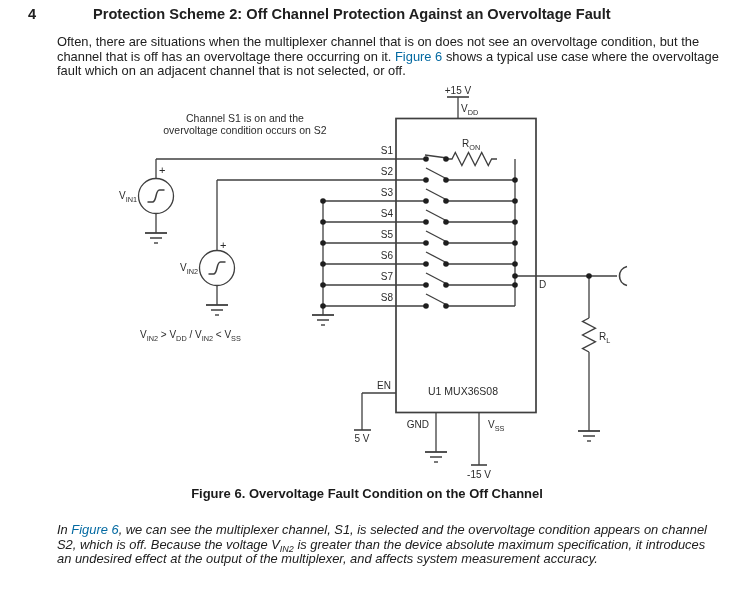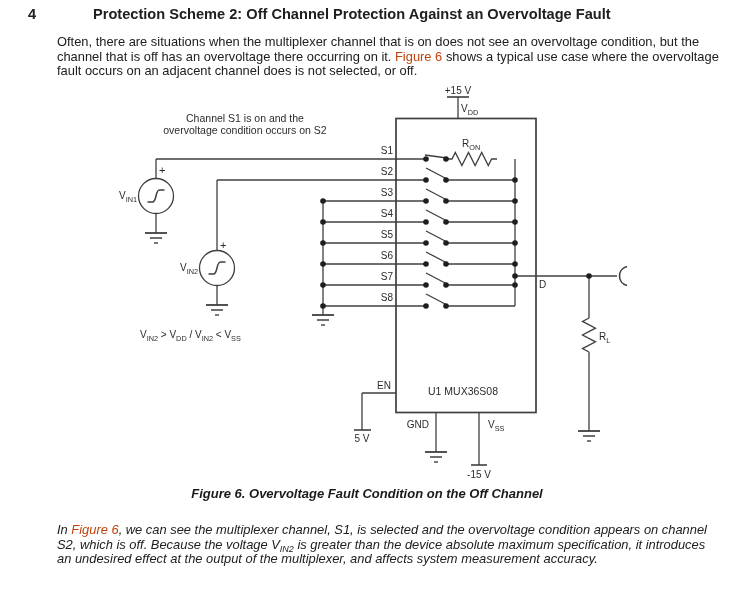--- a/index.html
+++ b/index.html
@@ -3,39 +3,39 @@
 <meta charset="utf-8">
 <style>
   html,body{margin:0;padding:0;background:#ffffff;}
   .page{position:relative;width:734px;height:608px;background:#ffffff;overflow:hidden;
         font-family:"Liberation Sans",sans-serif;color:#202020;}
   .sec-num{position:absolute;left:28px;top:6px;font-size:14.6px;font-weight:bold;}
   .sec-title{position:absolute;left:57px;top:6px;font-size:14.6px;font-weight:bold;margin-left:36px;}
   .para{position:absolute;left:57px;width:663px;font-size:12.9px;line-height:14.6px;}
   .para1{top:35px;}
   .para2{top:523px;font-style:italic;}
-  a.link{color:#c2410c;text-decoration:none;cursor:pointer;}
+  a.link{color:#0369a1;text-decoration:none;cursor:pointer;}
   .caption{position:absolute;left:0;top:486px;width:734px;text-align:center;
-           font-size:13px;font-weight:bold;color:#1a1a1a;font-style:italic;}
+           font-size:13px;font-weight:bold;color:#1a1a1a;}
   sub.vs{font-size:9px;vertical-align:-3px;line-height:0;}
   svg text{font-family:"Liberation Sans",sans-serif;fill:#2b2b2b;}
   .lbl{font-size:10px;}
   .lbl-b{font-size:10.5px;}
   .sub{font-size:7.3px;}
   .plus{font-size:11px;}
 </style>
 </head>
 <body>
 
 <div class="page">
 
   <div class="sec-num">4</div>
   <div class="sec-title">Protection Scheme 2: Off Channel Protection Against an Overvoltage Fault</div>
 
-  <div class="para para1"><span>Often, there are situations when the multiplexer channel that is on does not see an overvoltage condition, but the channel that is off has an overvoltage there occurring on it. </span><a class="link">Figure 6</a><span> shows a typical use case where the overvoltage fault occurs on an adjacent channel does is not selected, or off.</span></div>
+  <div class="para para1"><span>Often, there are situations when the multiplexer channel that is on does not see an overvoltage condition, but the channel that is off has an overvoltage there occurring on it. </span><a class="link">Figure 6</a><span> shows a typical use case where the overvoltage fault which on an adjacent channel that is not selected, or off.</span></div>
 
   <svg style="position:absolute;left:0;top:0;" width="734" height="486" viewBox="0 0 734 486">
     <g fill="none" stroke="#3f3f3f" stroke-width="1.3">
 
       <rect x="396" y="118.5" width="140" height="294" stroke-width="1.7"></rect>
 
       <g>
         <line x1="447" y1="97" x2="469" y2="97" stroke-width="1.6"></line>
         <line x1="458" y1="97" x2="458" y2="118.5"></line>
       </g>

